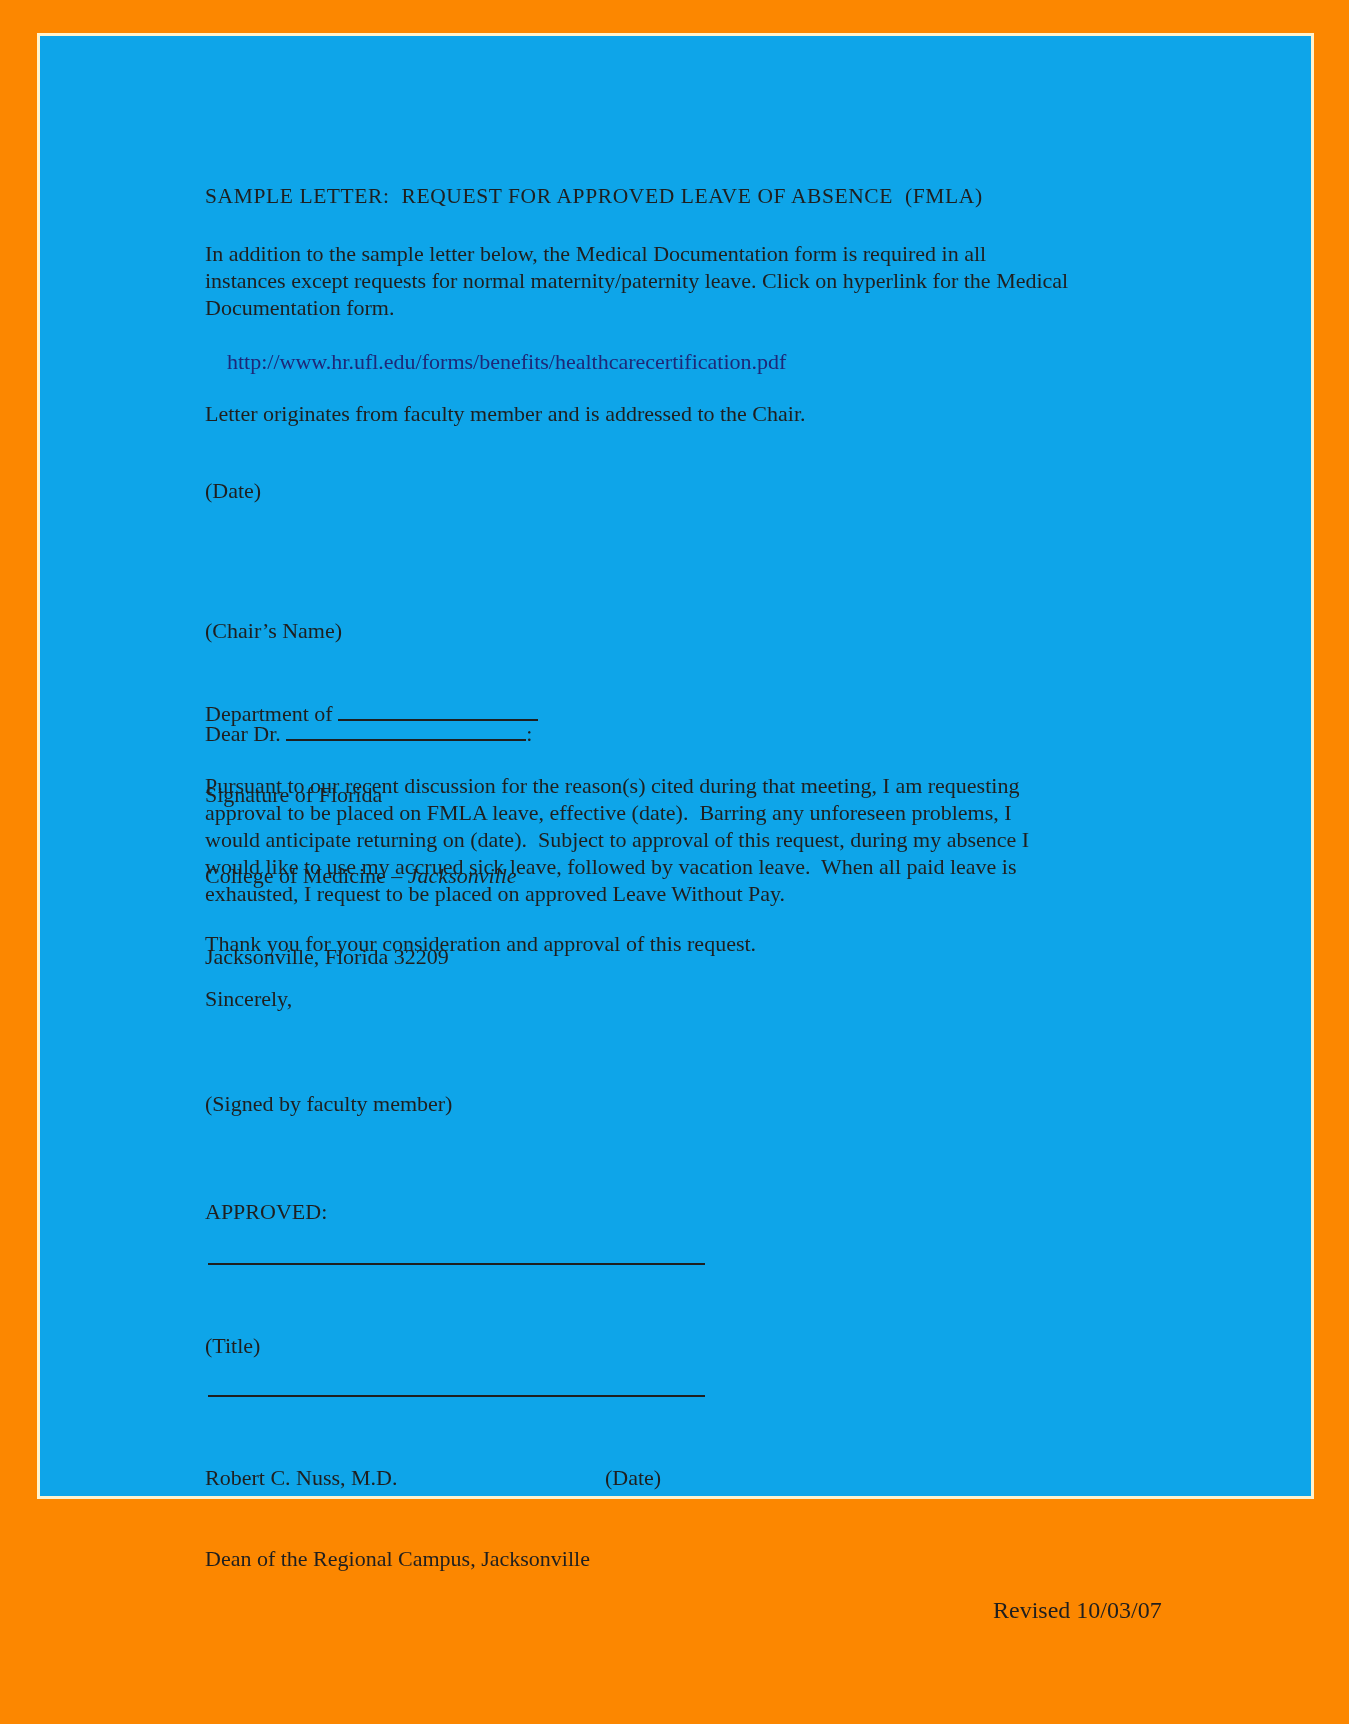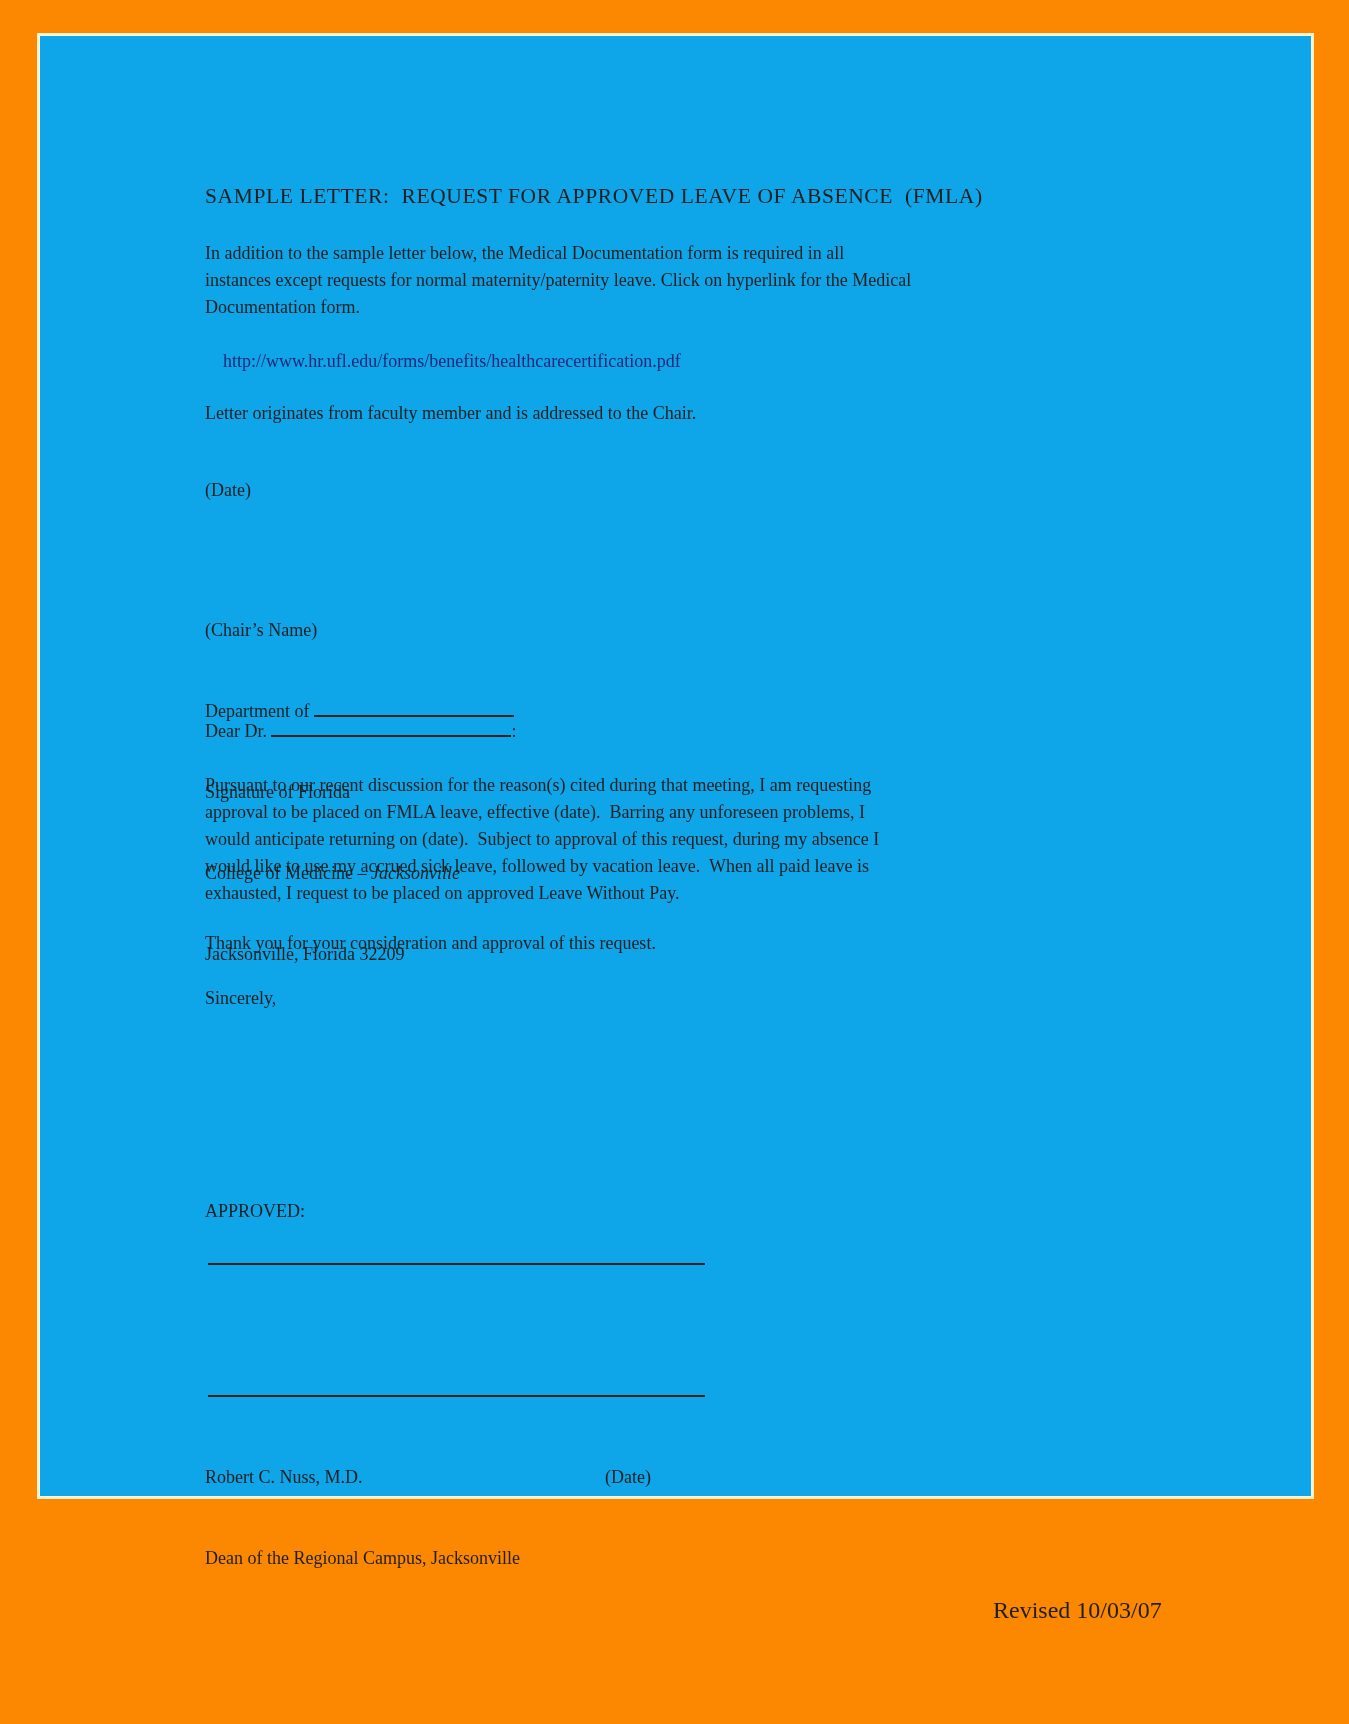--- a/index.html
+++ b/index.html
@@ -6,21 +6,21 @@
   body{
     width:1349px;height:1724px;position:relative;
     background:#FC8700;
     font-family:"Liberation Serif","DejaVu Serif",serif;
   }
   #sheet{
     position:absolute;left:37px;top:33px;width:1277px;height:1466px;
     box-sizing:border-box;background:#0ea5e9;border:3px solid #FFF3CE;
   }
   .tx{position:absolute;left:165px;width:1060px;color:#1f1f1f;
-      font-size:18px;line-height:27px;white-space:pre-wrap;}
+      font-size:22px;line-height:27px;white-space:pre-wrap;}
   .title{font-size:21.5px;letter-spacing:0.6px;}
   .line{white-space:pre-wrap;}
   .u{}
   .italic{font-style:italic;}
   a.doclink{color:#1E2878;cursor:pointer;}
   .blank{display:inline-block;border-bottom:2px solid #1f1f1f;height:0.95em;}
   .blank-dept{width:200px;}
   .blank-dear{width:240px;}
   .sigline{position:absolute;left:168px;width:497px;border-top:2px solid #1f1f1f;height:0;}
   .sigrow .sigcell{display:inline-block;width:400px;}
@@ -53,25 +53,27 @@
   </div>
 
   <div class="tx" style="top:682px"><span>Dear Dr. </span><span class="blank blank-dear"></span><span>:</span></div>
 
   <div class="tx" style="top:736px"><div class="line"><span>Pursuant to our recent discussion for the reason(s) cited during that meeting, I am requesting</span></div><div class="line"><span>approval to be placed on FMLA leave, effective (</span><span class="u">date</span><span>).  Barring any unforeseen problems, I</span></div><div class="line"><span>would anticipate returning on (</span><span class="u">date</span><span>).  Subject to approval of this request, during my absence I</span></div><div class="line"><span>would like to use my accrued sick leave, followed by vacation leave.  When all paid leave is</span></div><div class="line"><span>exhausted, I request to be placed on approved Leave Without Pay.</span></div></div>
 
   <div class="tx" style="top:894px">Thank you for your consideration and approval of this request.</div>
 
   <div class="tx" style="top:949px">Sincerely,</div>
 
+  <div class="tx" style="top:1054px">(Signed by faculty member)</div>
 
   <div class="tx" style="top:1162px">APPROVED:</div>
 
   <div class="sigline" style="top:1227px"></div>
   <div class="tx" style="top:1242px">
+    <div class="line">(Title)</div>
   </div>
 
   <div class="sigline" style="top:1359px"></div>
   <div class="tx" style="top:1374px">
     <div class="line sigrow"><span class="sigcell">Robert C. Nuss, M.D.</span><span>(Date)</span></div>
     <div class="line">Dean of the Regional Campus, Jacksonville</div>
   </div>
 
   <div class="revised">Revised 10/03/07</div>
 </div>

